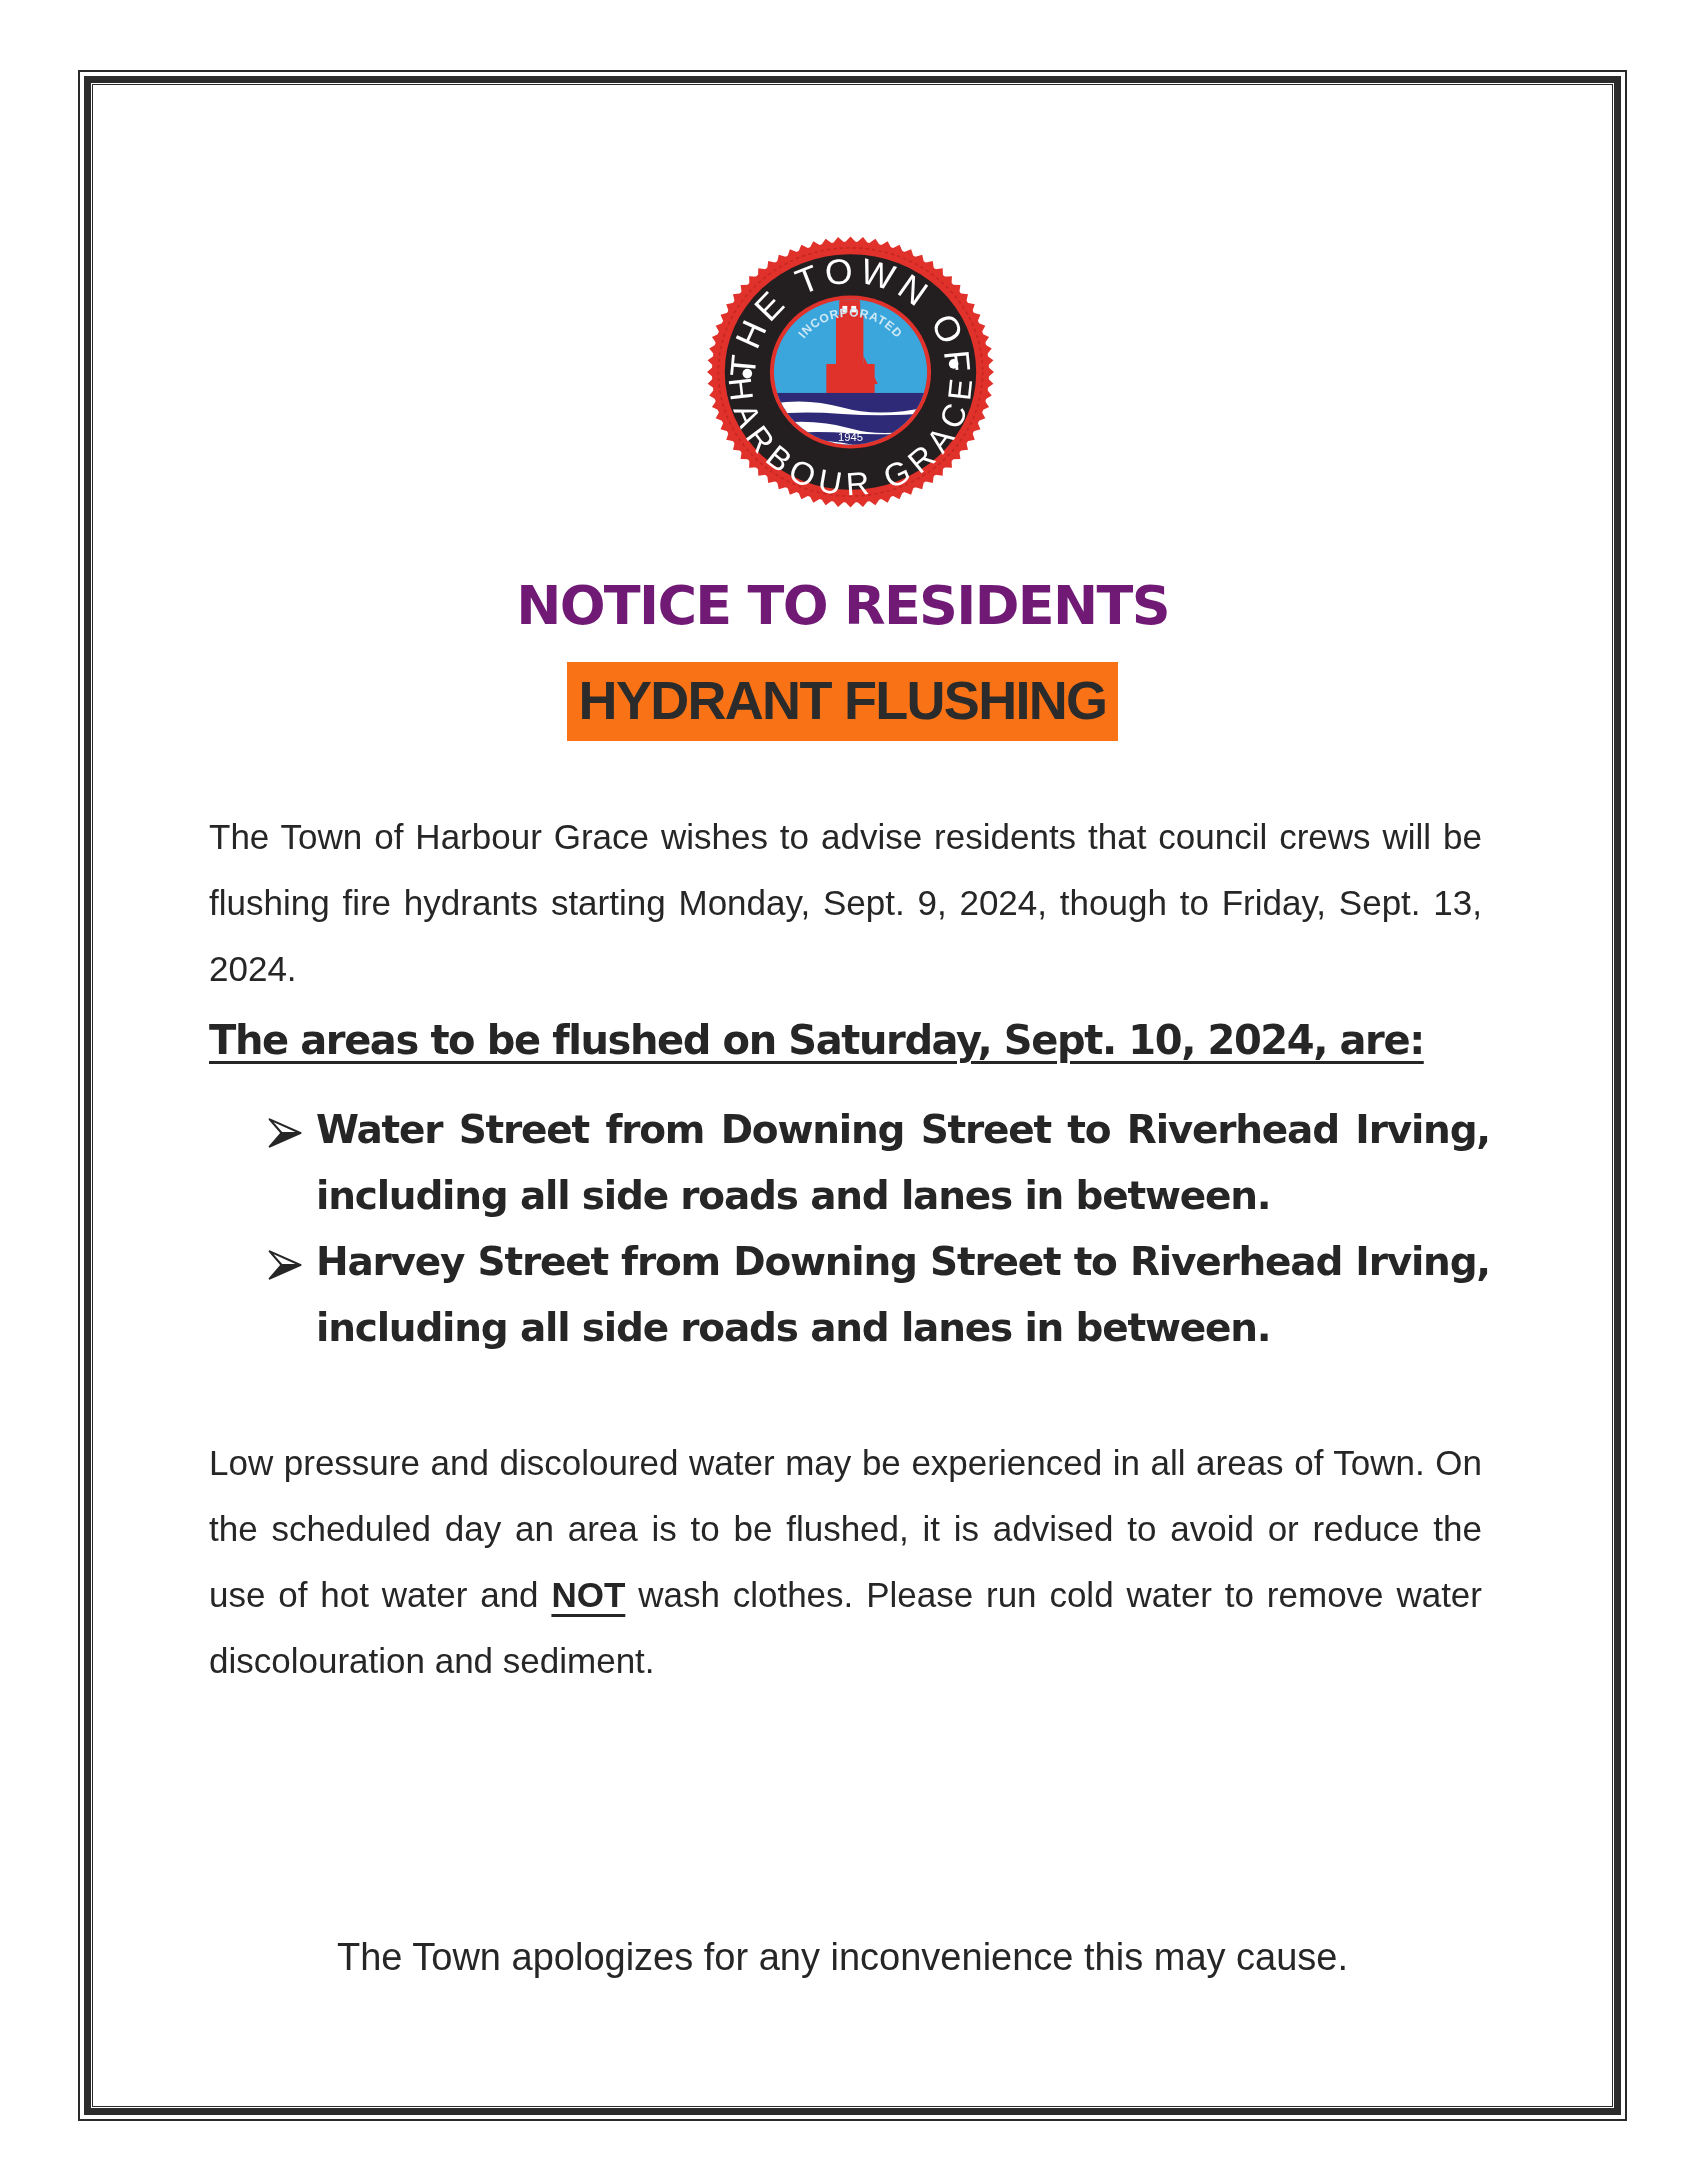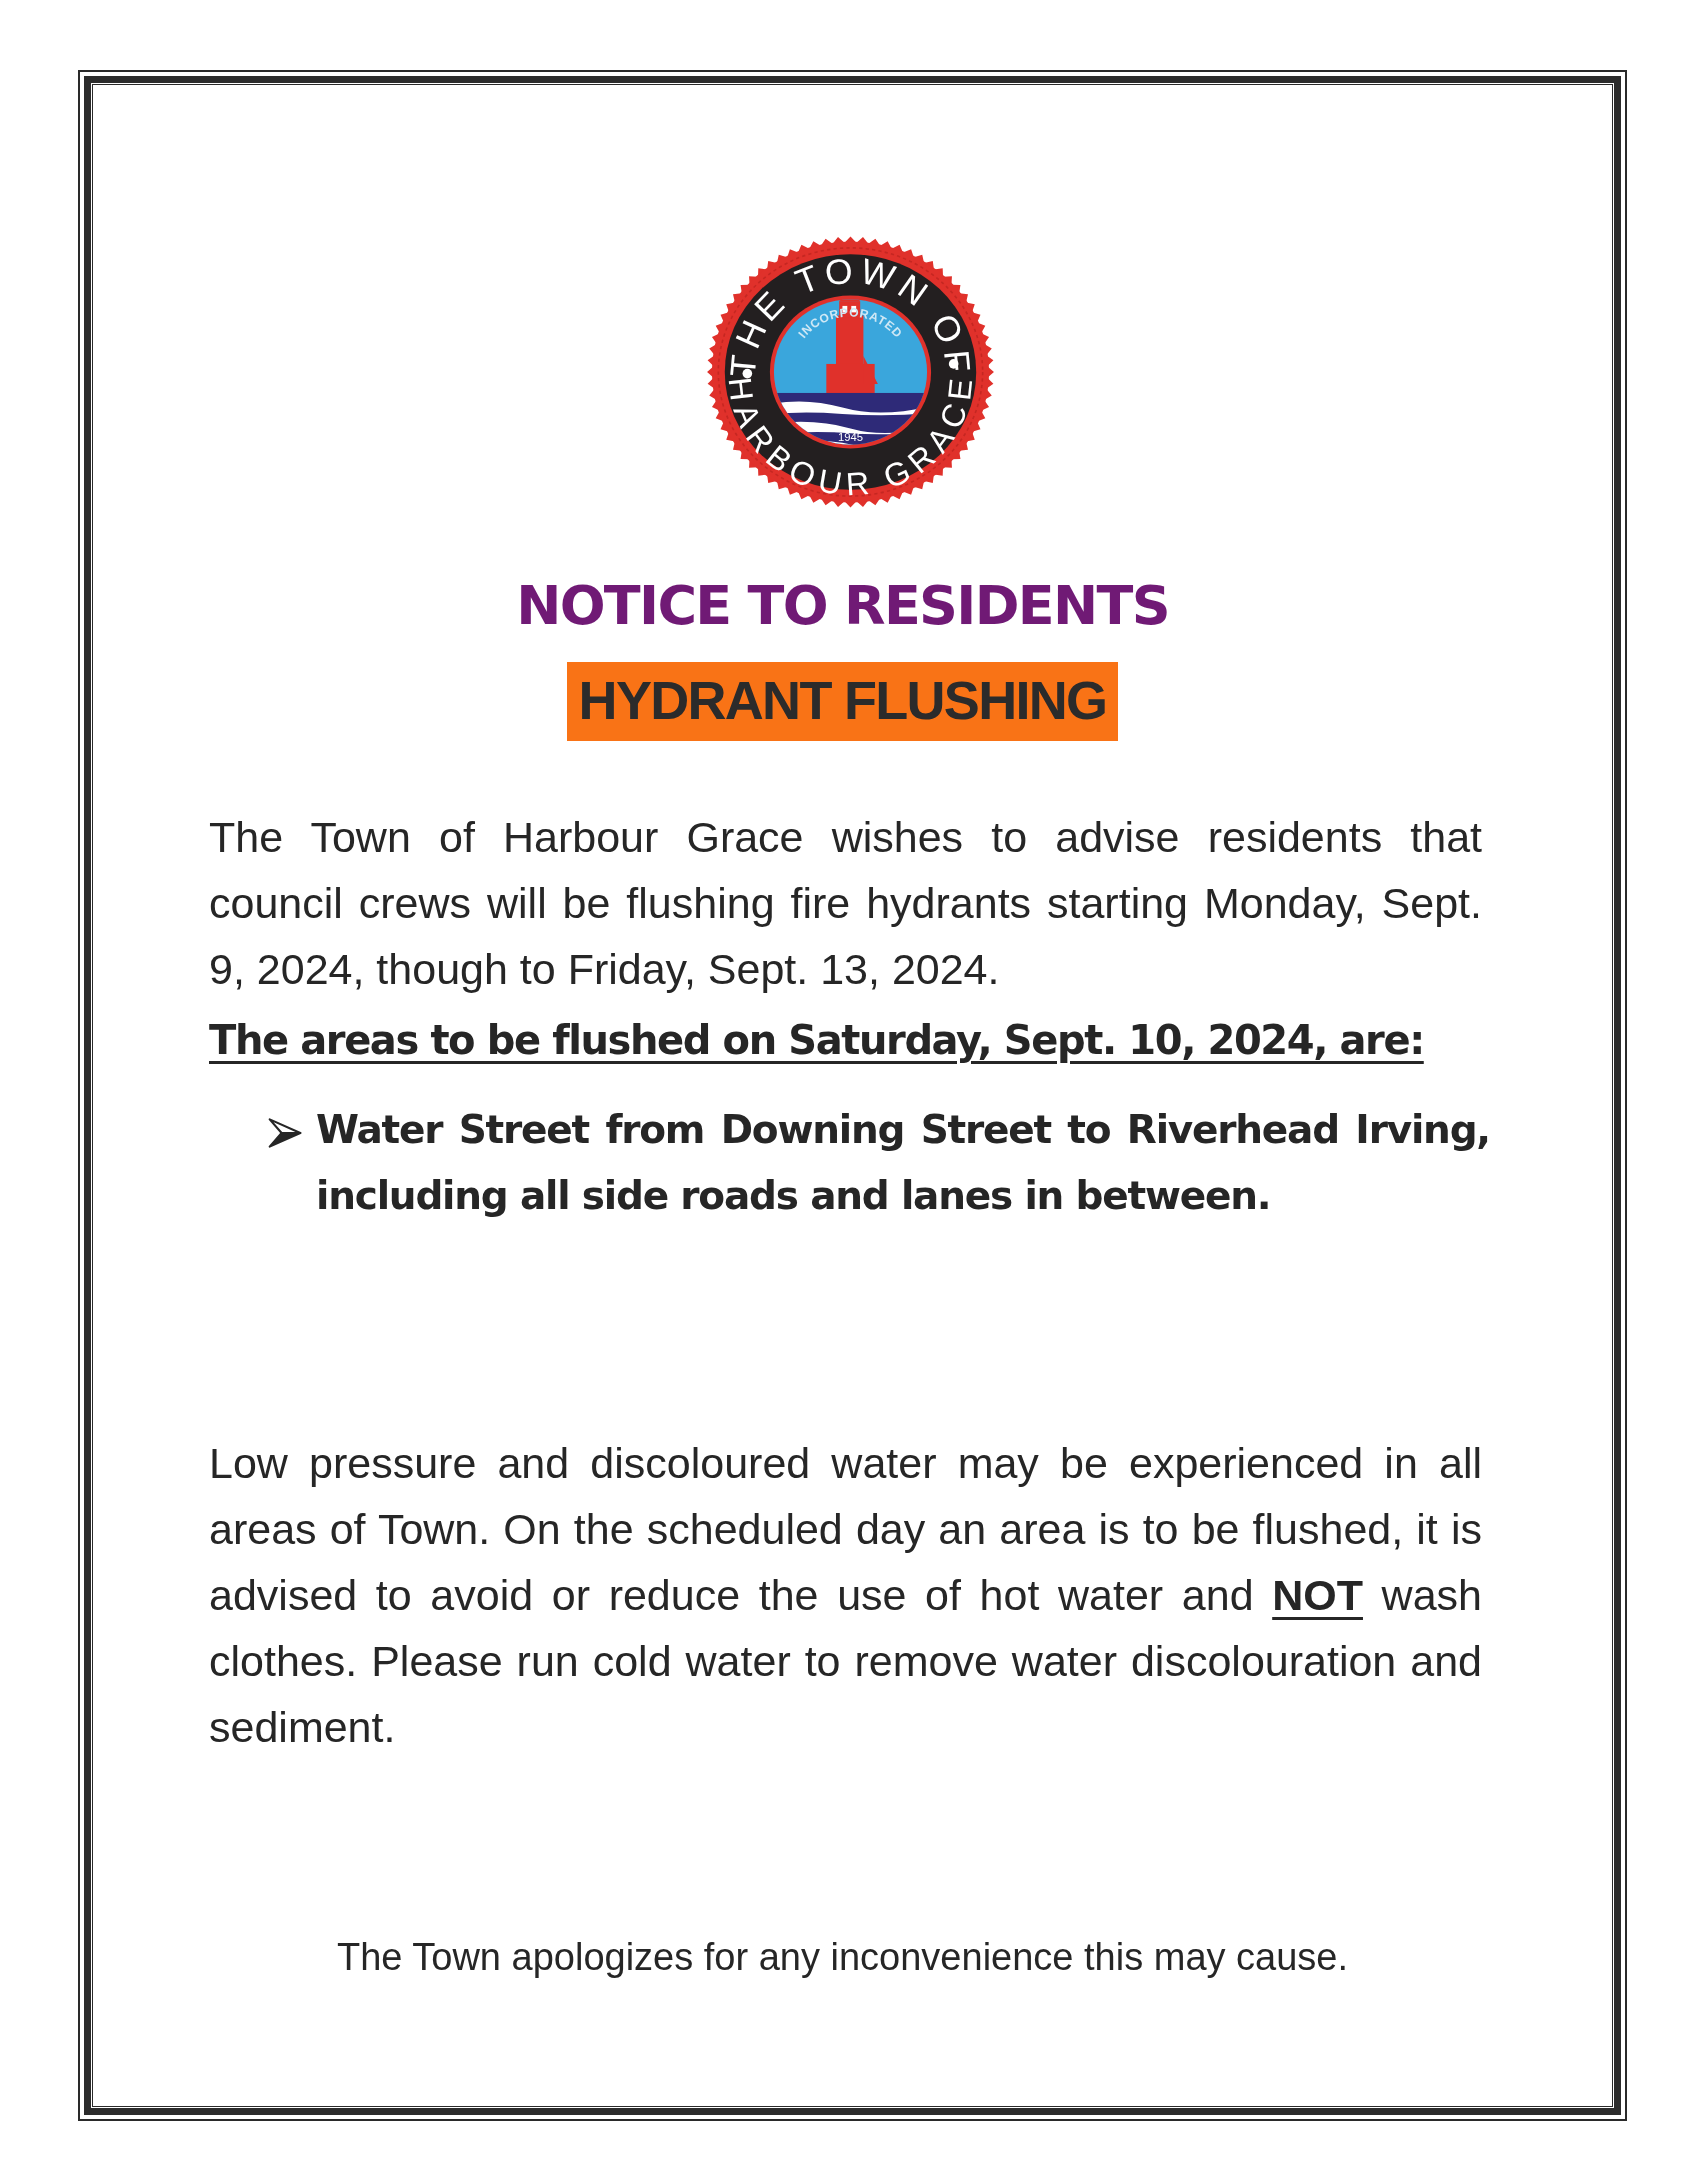--- a/index.html
+++ b/index.html
@@ -72,21 +72,21 @@
       line-height: 70px;
       padding: 2.6px 12px 6px 12px;
     }
 
     
     .body-block {
       position: absolute;
       left: 209px;
       width: 1273px;
       font-family: "Liberation Sans", "DejaVu Sans", sans-serif;
-      font-size: 43px;
+      font-size: 35px;
       line-height: 66px;
       color: #262626;
       text-align: justify;
       text-align-last: left;
     }
     .intro { top: 804px; }
 
     .areas-heading {
       position: absolute;
       left: 209px;
@@ -225,18 +225,27 @@
 <ul class="area-list">
   <li class="area-item">
     <span class="bullet">
       <svg viewBox="0 0 40 40">
           <polygon points="2,4 38,20 16,20" fill="#ffffff" stroke="#262626" stroke-width="2.5" stroke-linejoin="round"></polygon>
           <polygon points="16,20 38,20 2,36" fill="#262626" stroke="#262626" stroke-width="2.5" stroke-linejoin="round"></polygon>
         </svg>
     </span>
     <span>Water Street from Downing Street to Riverhead Irving, including all side roads and lanes in between.</span>
   </li>
+  <li class="area-item">
+    <span class="bullet">
+      <svg viewBox="0 0 40 40">
+          <polygon points="2,4 38,20 16,20" fill="#ffffff" stroke="#262626" stroke-width="2.5" stroke-linejoin="round"></polygon>
+          <polygon points="16,20 38,20 2,36" fill="#262626" stroke="#262626" stroke-width="2.5" stroke-linejoin="round"></polygon>
+        </svg>
+    </span>
+    <span>Harvey Street from Downing Street to Riverhead Irving, including all side roads and lanes in between.</span>
+  </li>
 </ul>
 
 <p class="body-block advice" style="margin:0"><span>Low pressure and discoloured water may be experienced in all areas of Town. On the scheduled day an area is to be flushed, it is advised to avoid or reduce the use of hot water and </span><span class="not-word">NOT</span><span> wash clothes. Please run cold water to remove water discolouration and sediment.</span></p>
 
 <div class="closing">The Town apologizes for any inconvenience this may cause.</div>
 
 
 </body></html>

